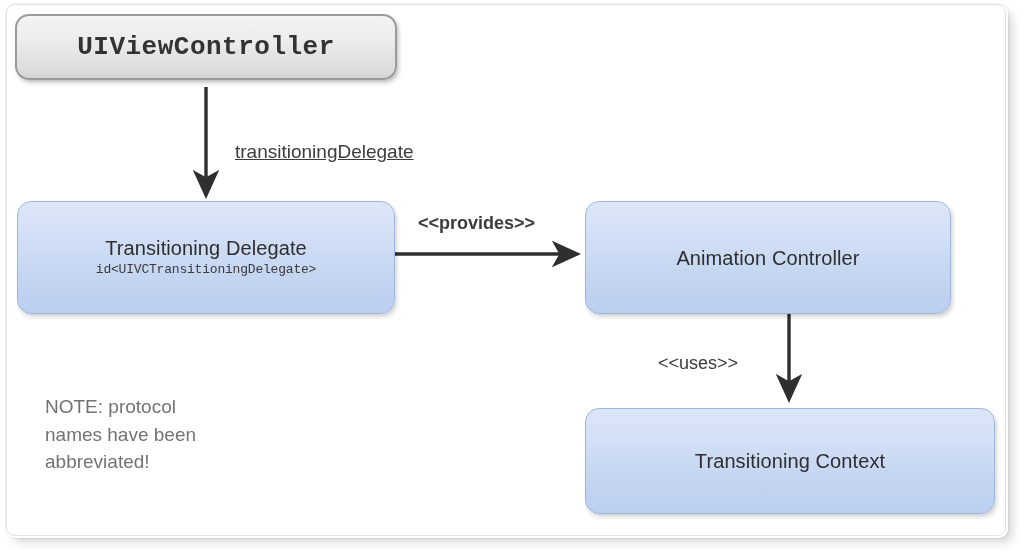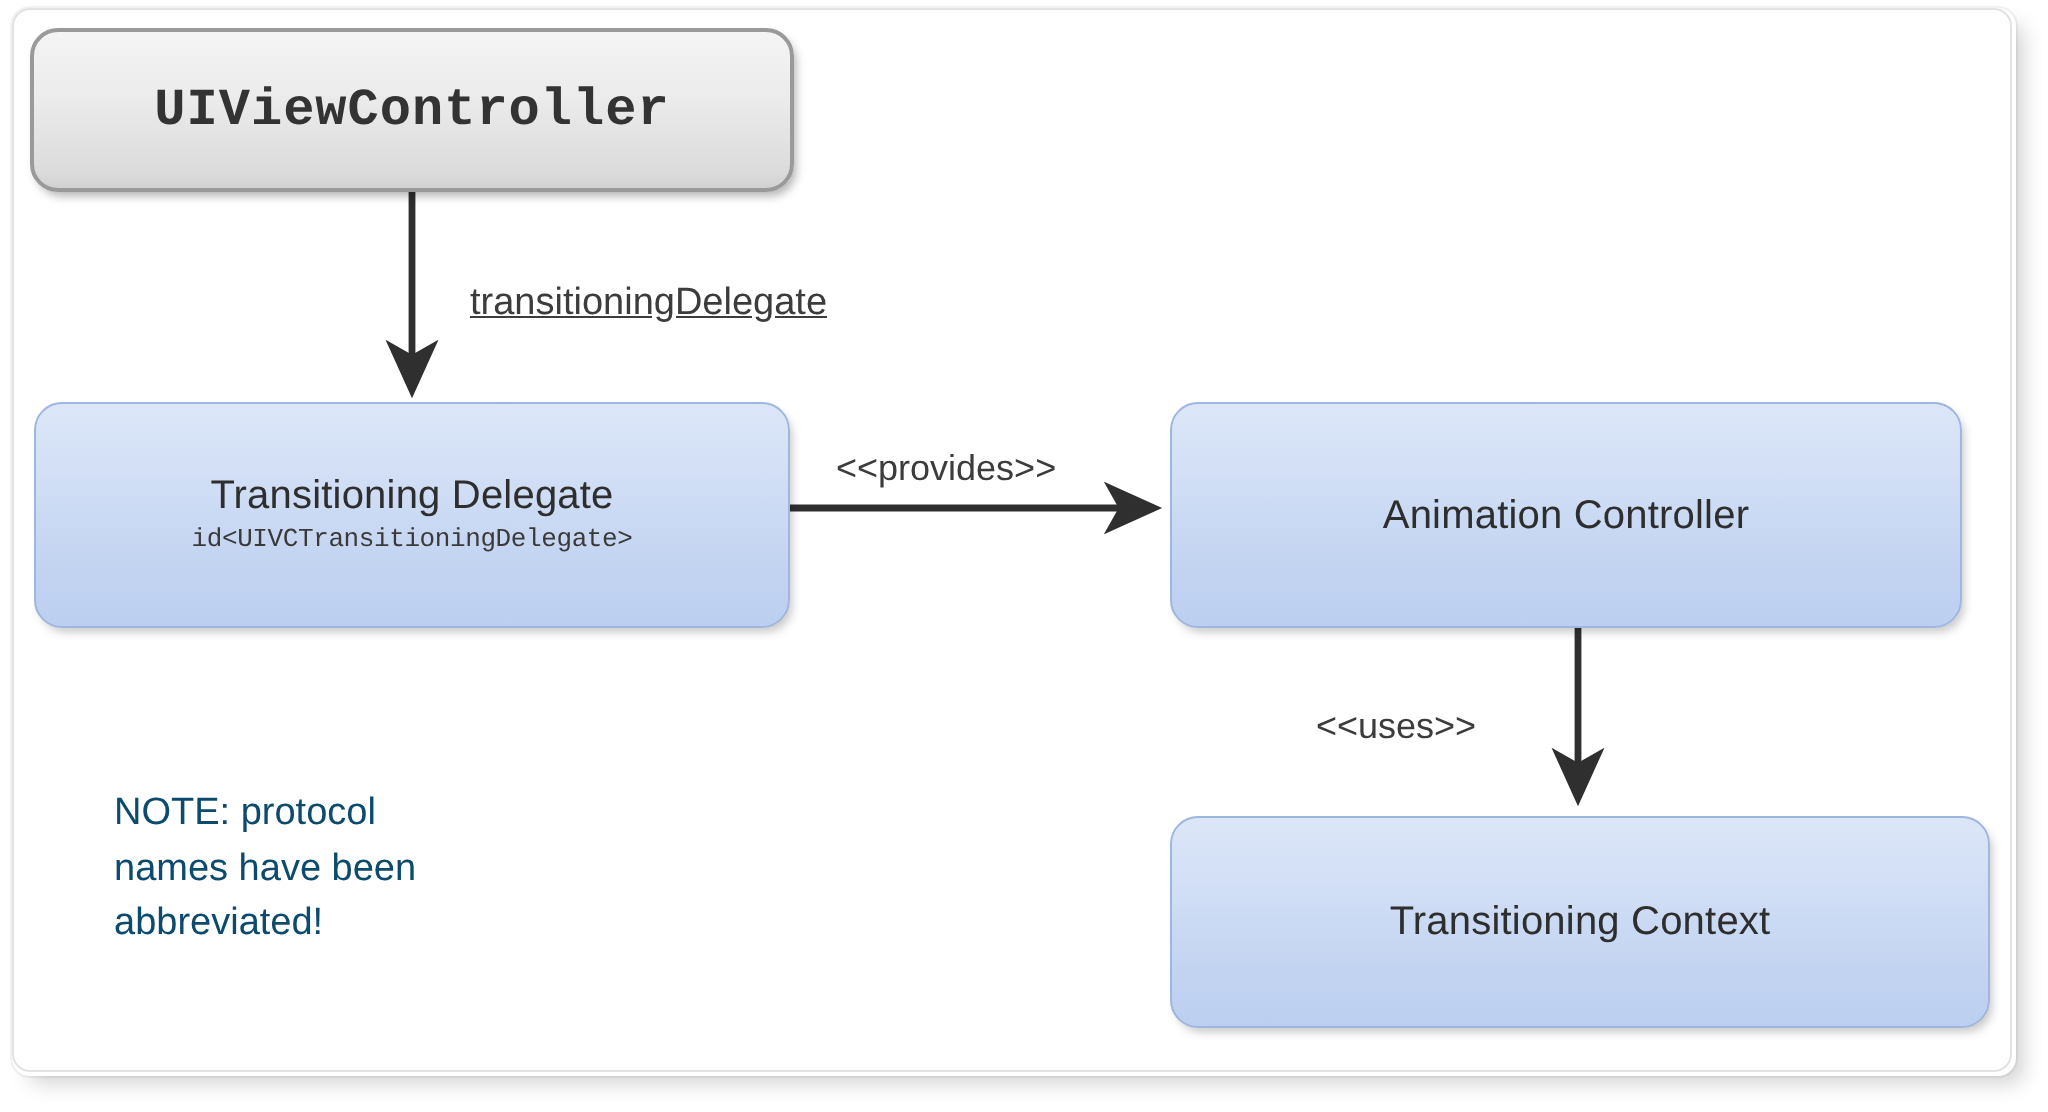--- a/index.html
+++ b/index.html
@@ -106,24 +106,23 @@
     color: #3c3c3c;
     white-space: nowrap;
   }
   .label-delegate { font-size: 19px; }
   .label-stereo   { font-size: 18px; }
 
   
   .note {
     position: absolute;
     font-size: 19px;
-    color: #0c4a6e;
+    color: #737373;
     line-height: 1.45;
     white-space: pre-line;
-    margin-left: 12px;
   }
 
   
   .arrow-layer {
     position: absolute;
     left: 0; top: 0;
     width: 1000px;
     height: 532px;
     pointer-events: none;
   }
@@ -150,40 +149,40 @@
 
       <g>
         <line x1="388" y1="249" x2="570" y2="249" stroke="#2f2f2f" stroke-width="3.4" marker-end="url(#arrowhead)"></line>
       </g>
 
       <g>
         <line x1="782" y1="304" x2="782" y2="394" stroke="#2f2f2f" stroke-width="3.4" marker-end="url(#arrowhead)"></line>
       </g>
     </svg>
 
-    <div class="node node-gray" style="left:8px; top:9px; width:382px; height:82px;">
+    <div class="node node-gray" style="left:8px; top:9px; width:382px; height:66px;">
       <div class="node-title">UIViewController</div>
     </div>
 
     <div class="node node-blue" style="left:10px; top:196px; width:378px; height:113px;">
       <div class="node-title">Transitioning Delegate</div>
       <div class="node-sub">id&lt;UIVCTransitioningDelegate&gt;</div>
     </div>
 
-    <div class="node node-blue" style="left:578px; top:196px; width:396px; height:113px;">
+    <div class="node node-blue" style="left:578px; top:196px; width:366px; height:113px;">
       <div class="node-title">Animation Controller</div>
     </div>
 
     <div class="node node-blue" style="left:578px; top:403px; width:410px; height:106px;gap:39px;">
       <div class="node-title">Transitioning Context</div>
     </div>
 
     <div class="edge-label label-delegate" style="left:228px; top:136px;text-decoration:underline;">transitioningDelegate</div>
 
-    <div class="edge-label label-stereo" style="left:411px; top:219px;">&lt;&lt;provides&gt;&gt;</div>
+    <div class="edge-label label-stereo" style="left:411px; top:208px;font-weight:bold;">&lt;&lt;provides&gt;&gt;</div>
 
     <div class="edge-label label-stereo" style="left:651px; top:348px;">&lt;&lt;uses&gt;&gt;</div>
 
     <div class="note" style="left:38px; top:388px; width:260px;">NOTE: protocol
 names have been
 abbreviated!</div>
 
   </div>
 </div>
 

